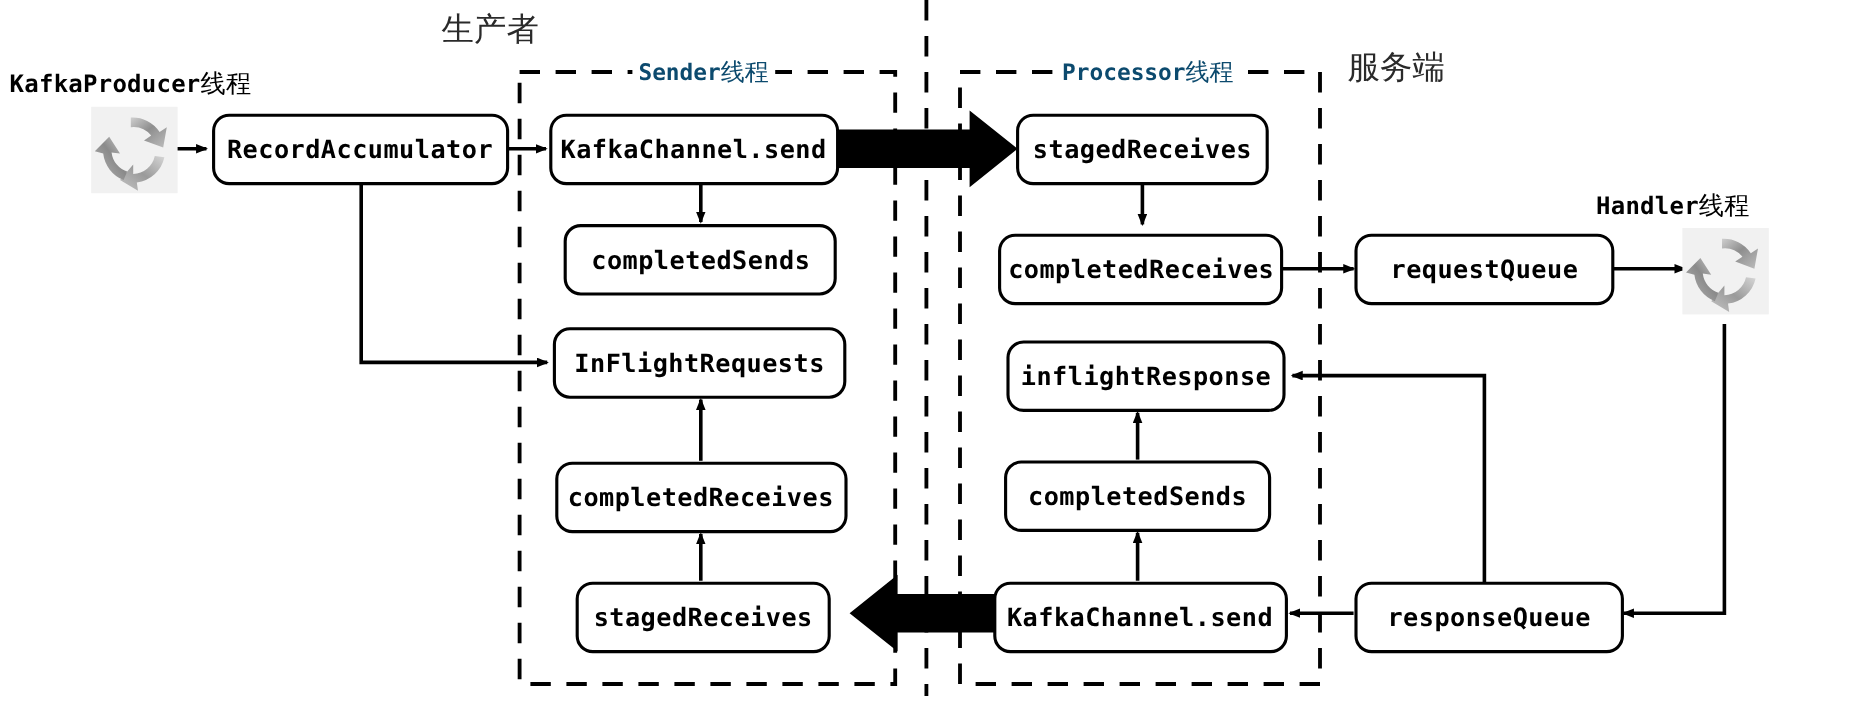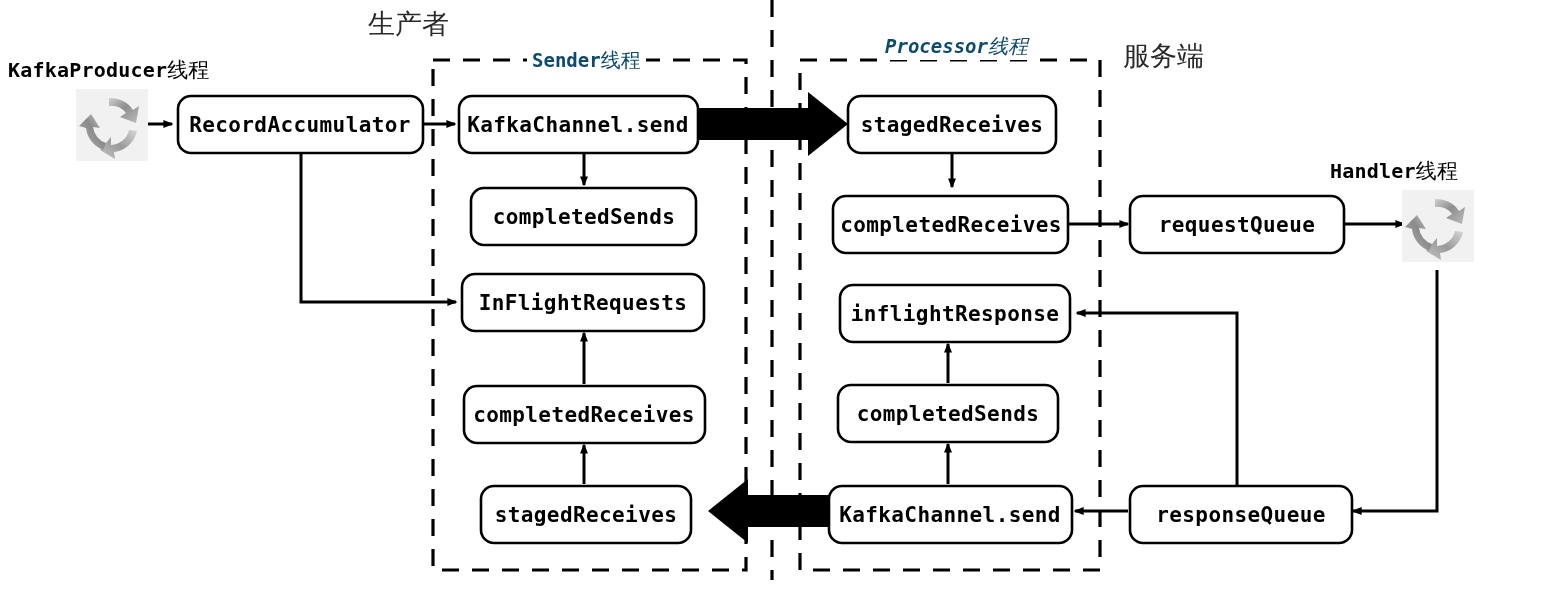--- a/index.html
+++ b/index.html
@@ -260,17 +260,17 @@
   </div>
 
   <div class="lbl lbl-thread" style="left:1330px; top:157px;">
     <span>Handler</span><span class="cn">线程</span>
   </div>
 
   <div class="frame-title" style="left:527px; top:47px;">
     <span>Sender</span><span class="cn">线程</span>
   </div>
 
-  <div class="frame-title" style="left:880px; top:33px;font-style:italic;">
+  <div class="frame-title" style="left:880px; top:47px;">
     <span>Processor</span><span class="cn">线程</span>
   </div>
 
 </div>
 
 </body></html>

